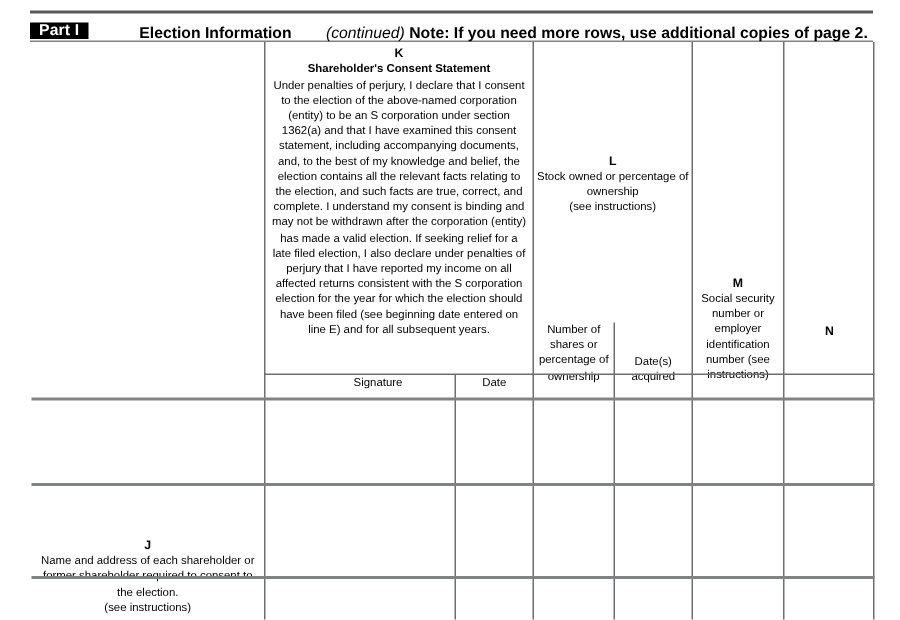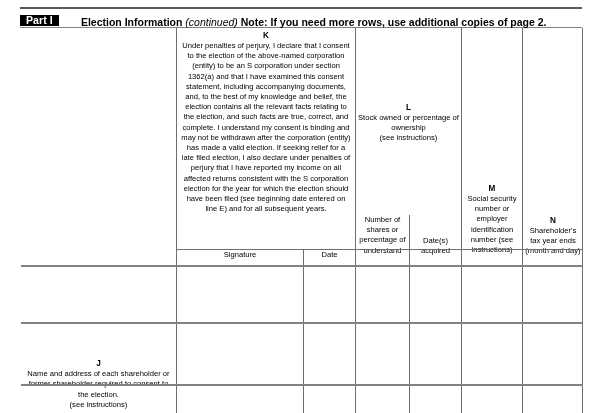--- a/index.html
+++ b/index.html
@@ -46,27 +46,27 @@
     justify-content: center;
     padding: 0 6px;
     letter-spacing: 0.1px;
     line-height: 1;
     margin: 1.5px 0 1.5px 0;
   }
   .part-title {
     flex: 1;
     display: flex;
     align-items: center;
-    padding-left: 22px;
+    padding-left: 34px;
     font-size: 10.5px;
     line-height: 1;
     white-space: nowrap;
   }
   .part-title .b { font-weight: bold; }
-  .part-title .i { font-style: italic; font-weight: normal; }
+  .part-title .i { font-style: italic; font-weight: normal; margin-left: 20px; }
   .part-title .n { font-weight: bold; }
 
   
   .grid {
     position: absolute;
     left: 21px;
     top: 28px;
     width: 562px;
     height: 385px;
   }
@@ -119,21 +119,21 @@
     padding: 0 6px 3px 6px;
   }
   
   #hdr-k {
     left: 156px;
     width: 178px;
     top: 2px;
     padding: 0 4px;
   }
   #hdr-k-signature {
-    left: 156px;
+    left: 168px;
     width: 126px;
     top: 222px;
     padding: 0;
   }
   #hdr-k-date {
     left: 283px;
     width: 51px;
     top: 222px;
     padding: 0;
     text-align: center;
@@ -202,43 +202,43 @@
     <div class="vline" style="left:561px;  height:385px;"></div>
 
     <div class="hcell" id="hdr-j">
       <span class="letter">J</span>
       <span class="body">Name and address of each shareholder or former shareholder required to consent to the election.</span>
       <span class="body">(see instructions)</span>
     </div>
 
     <div class="hcell" id="hdr-k">
       <span class="letter">K</span>
+      <span class="sub-bold">Shareholder's Consent Statement</span>
       <span class="body">Under penalties of perjury, I declare that I consent to the election of the above-named corporation (entity) to be an S corporation under section 1362(a) and that I have examined this consent statement, including accompanying documents, and, to the best of my knowledge and belief, the election contains all the relevant facts relating to the election, and such facts are true, correct, and complete. I understand my consent is binding and may not be withdrawn after the corporation (entity) has made a valid election. If seeking relief for a late filed election, I also declare under penalties of perjury that I have reported my income on all affected returns consistent with the S corporation election for the year for which the election should have been filed (see beginning date entered on line E) and for all subsequent years.</span>
     </div>
 
     <div class="hcell" id="hdr-k-signature">Signature</div>
     <div class="hcell" id="hdr-k-date">Date</div>
 
     <div class="hcell" id="hdr-l">
       <span class="letter">L</span>
       <span class="body">Stock owned or percentage of ownership</span>
       <span class="body">(see instructions)</span>
     </div>
 
-    <div class="hcell" id="hdr-l-shares">Number of shares or percentage of understand</div>
+    <div class="hcell" id="hdr-l-shares">Number of shares or percentage of ownership</div>
     <div class="hcell" id="hdr-l-date">Date(s) acquired</div>
 
     <div class="hcell" id="hdr-m">
       <span class="letter">M</span>
       <span class="body">Social security number or employer identification number (see instructions)</span>
     </div>
 
     <div class="hcell" id="hdr-n">
       <span class="letter">N</span>
-      <span class="body">Shareholder's tax year ends (month and day)</span>
     </div>
 
     <div class="hline" style="top:221px; left:155px; width:407px;"></div>
     <div class="hline thick" style="top:237px;"></div>
     <div class="hline thick" style="top:294px;"></div>
     <div class="hline thick" style="top:356px;"></div>
 
     <div style="position:absolute; left:0; top:238px; width:562px; height:56px;">
       <div style="position:absolute;left:0;top:0;width:155px;height:56px;"></div>
       <div style="position:absolute;left:156px;top:0;width:126px;height:56px;"></div>

